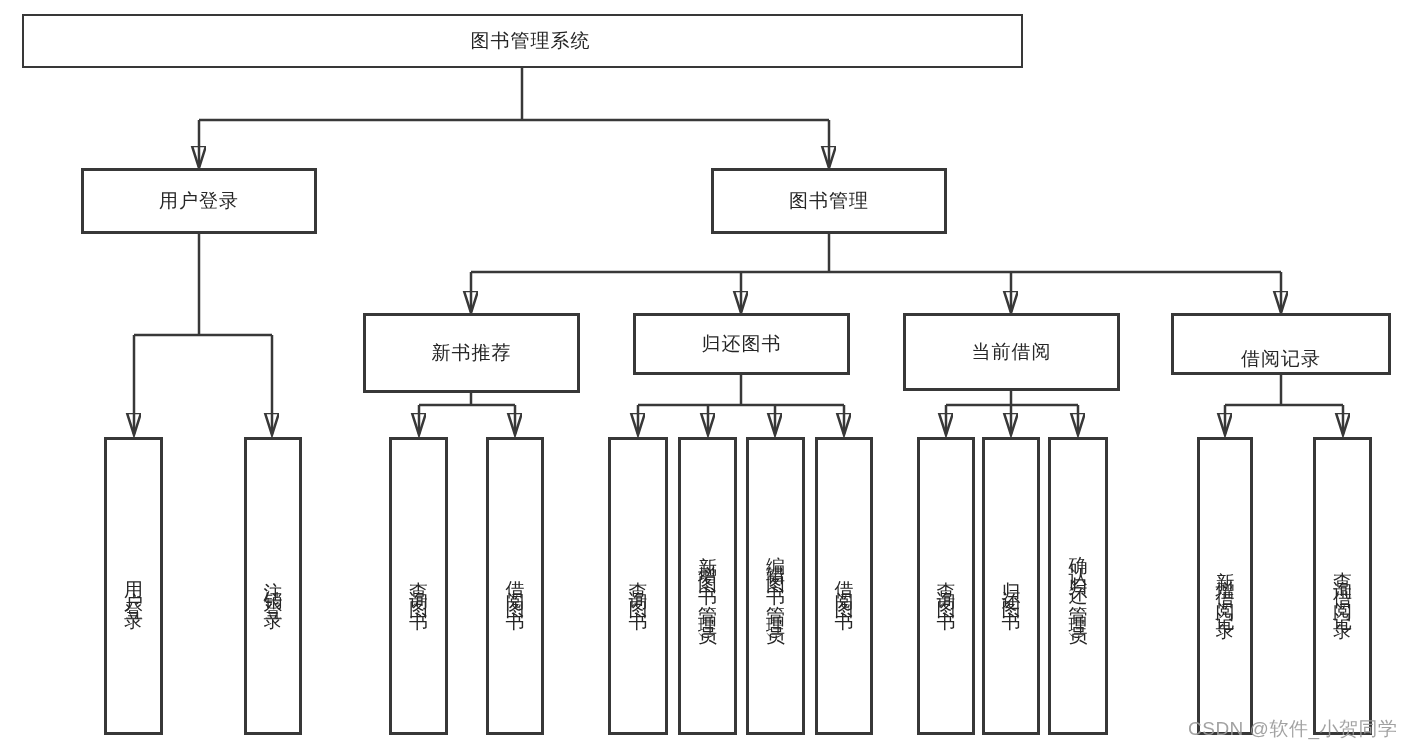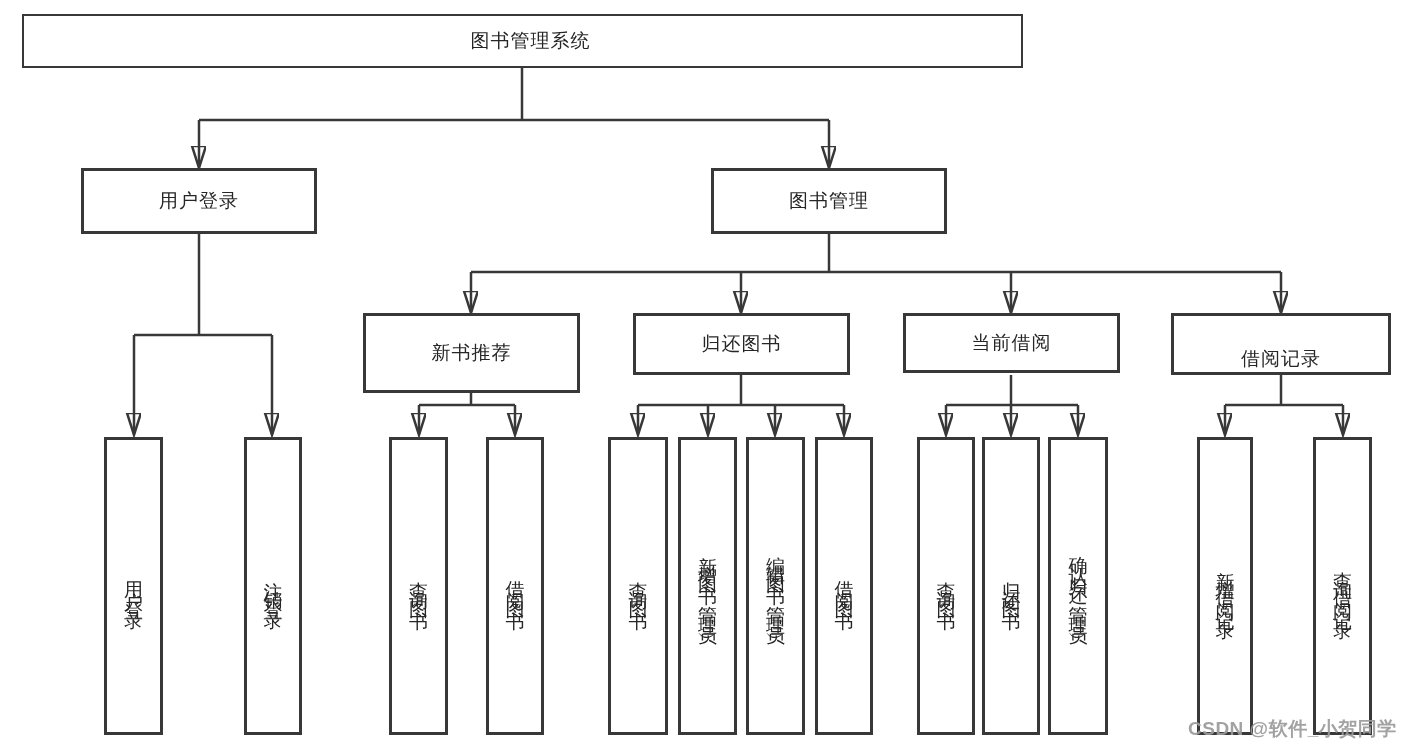--- a/index.html
+++ b/index.html
@@ -33,21 +33,21 @@
     font-size:19px;
     letter-spacing:10px;
     line-height:1.05;
     color:var(--text);
     white-space:nowrap;
   }
   .watermark{
     position:absolute;left:1188px;top:716px;
     font-size:19px;color:var(--wm);
     letter-spacing:0.5px;white-space:nowrap;
-    z-index:5;opacity:0.92;font-weight:bold;
+    z-index:5;opacity:0.92;
   }
 </style>
 </head>
 <body>
 
 <div class="canvas">
 
   <svg class="wires" width="1405" height="747" viewBox="0 0 1405 747" xmlns="http://www.w3.org/2000/svg">
     <defs>
       <marker id="arw" markerUnits="userSpaceOnUse" markerWidth="24" markerHeight="16" refX="21" refY="7" orient="auto">
@@ -106,21 +106,21 @@
   <div class="box hbox" style="left:711px;top:168px;width:236px;height:66px;">
     <span>图书管理</span>
   </div>
 
   <div class="box hbox" style="left:363px;top:313px;width:217px;height:80px;">
     <span>新书推荐</span>
   </div>
   <div class="box hbox" style="left:633px;top:313px;width:217px;height:62px;">
     <span>归还图书</span>
   </div>
-  <div class="box hbox" style="left:903px;top:313px;width:217px;height:60px;">
+  <div class="box hbox" style="left:903px;top:313px;width:217px;height:78px;">
     <span>当前借阅</span>
   </div>
   <div class="box hbox" style="left:1171px;top:313px;width:220px;height:62px;align-items:flex-end;">
     <span>借阅记录</span>
   </div>
 
   <div class="box vbox" style="left:104px;top:437px;width:59px;height:298px;">
     <span class="vtext">用户登录</span>
   </div>
   <div class="box vbox" style="left:244px;top:437px;width:58px;height:298px;">

